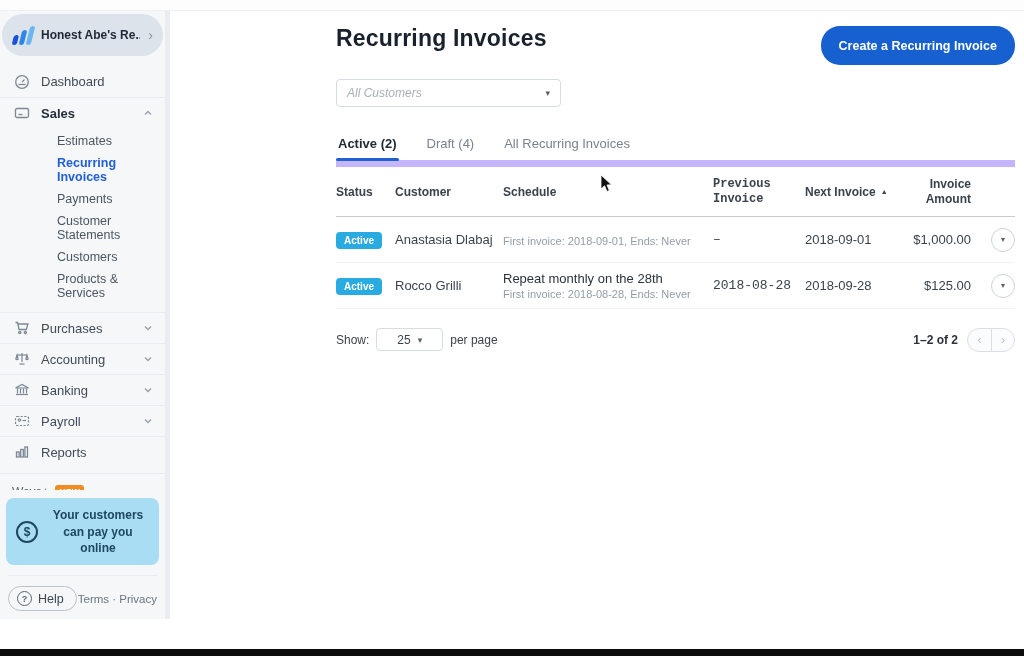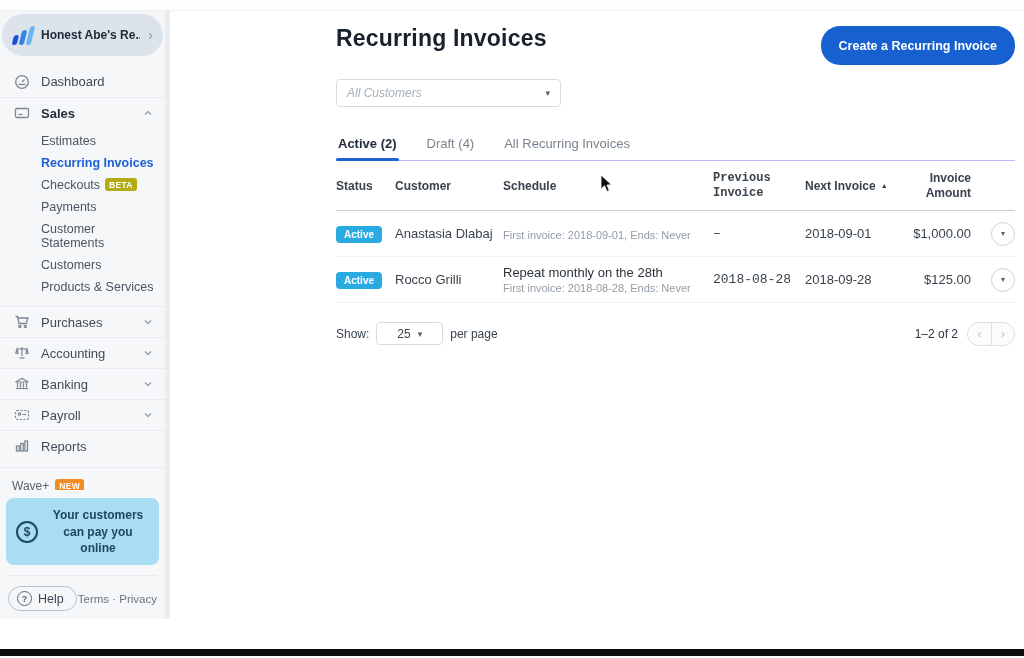--- a/index.html
+++ b/index.html
@@ -25,21 +25,21 @@
   .nav-item { display:flex; align-items:center; gap:11px; height:31px; padding:0 12px 0 14px;
     font-size:13px; color:#414c58; cursor:pointer; }
   .nav-item .lbl { flex:1; }
   .nav-item.bold .lbl { font-weight:bold; color:#222e3a; }
   .nav-item svg { flex:0 0 16px; stroke:#7c8894; }
   .sec { border-top:1px solid #e8ecf0; }
   .chev { color:#98a2ad; }
   .chev svg { stroke:#98a2ad; }
 
   .subnav { padding:2px 0 8px 0; }
-  .sub-item { display:block; padding:4px 8px 4px 41px; font-size:12.5px; color:#4b56   62; color:#4b5662; cursor:pointer; }
+  .sub-item { display:block; padding:4px 8px 4px 41px; font-size:12.5px; color:#4b56   62; color:#4b5662; cursor:pointer;margin-left:16px; }
   .sub-item.active { color:#2160d3; font-weight:bold; }
   .badge { display:inline-block; font-size:8.5px; font-weight:bold; color:#fff; border-radius:3px;
     padding:2px 4px 1px 4px; vertical-align:1px; letter-spacing:.3px; }
   .badge.beta { background:#b3ab12; margin-left:5px; }
   .badge.new { background:#f28b22; margin-left:6px; }
 
   .secondary { padding-top:6px; border-top:1px solid #e8ecf0; margin-top:6px; }
   .sec-item { display:block; padding:5px 12px; font-size:12px; color:#58636e; cursor:pointer; }
 
   .side-bottom { position:absolute; left:0; bottom:0; width:165px; background:#f5f7f9; padding:8px 0 8px 0; }
@@ -62,21 +62,21 @@
   .main-head { display:flex; align-items:flex-start; justify-content:space-between; }
   .page-title { font-size:23px; font-weight:bold; color:#19222c; letter-spacing:.2px; }
   .create-btn { background:#1660d0; color:#fff; border:none; border-radius:19px; height:39px;
     padding:0 18px; font-size:12.5px; font-weight:bold; font-family:inherit; cursor:pointer; margin-top:1px; }
 
   .cust-select { margin-top:14px; width:225px; height:28px; border:1px solid #d6dce2; border-radius:4px;
     background:#fff; display:flex; align-items:center; padding:0 10px; cursor:pointer; }
   .cust-select .ph { flex:1; font-size:12px; font-style:italic; color:#a7b0b9; }
   .caret { font-size:9px; color:#55606b; }
 
-  .tabs { display:flex; gap:26px; margin-top:23px; border-bottom:1px solid #c4b5fd; }
+  .tabs { display:flex; gap:26px; margin-top:23px; border-bottom:7px solid #c4b5fd; }
   .tab { padding:6px 2px 9px 2px; font-size:13px; color:#78838e; cursor:pointer; position:relative; }
   .tab.active { color:#212c38; font-weight:bold; }
   .tab.active::after { content:""; position:absolute; left:0; right:0; bottom:-1px; height:3px;
     background:#2160d3; border-radius:2px; }
 
   .tbl-head { display:flex; align-items:center; padding:10px 0 9px 0; border-bottom:1px solid #c3cdd5; }
   .th { font-size:12px; font-weight:bold; color:#39434e; line-height:1.25; }
   .tr { display:flex; align-items:center; border-bottom:1px solid #eef1f4; min-height:46px; }
   .c-status { width:59px; }
   .c-cust { width:108px; }
@@ -92,21 +92,21 @@
   .cell-txt { font-size:13px; color:#39434e; }
   .sched-main { font-size:13px; color:#2a333d; }
   .sched-sub { font-size:11px; color:#939da7; margin-top:2px; }
   .row-action { width:24px; height:24px; border:1px solid #ccd4db; border-radius:50%; background:#fff;
     font-size:8px; color:#55606b; cursor:pointer; display:flex; align-items:center; justify-content:center; font-family:inherit; }
 
   .pager { display:flex; align-items:center; margin-top:13px; font-size:12px; color:#39434e; }
   .show-select { display:flex; align-items:center; gap:7px; border:1px solid #d6dce2; border-radius:4px;
     background:#fff; height:23px; padding:0 20px; margin:6px 7px; cursor:pointer; }
   .pager-right { margin-left:auto; display:flex; align-items:center; gap:9px; }
-  .range { font-weight:normal; color:#2a333d; }
+  .range { font-weight:bold; color:#2a333d; }
   .pg-group { display:flex; border:1px solid #d9dfe5; border-radius:12px; overflow:hidden; background:#fbfcfd; }
   .pg-btn { width:23px; height:22px; display:flex; align-items:center; justify-content:center;
     color:#b7c0c9; font-size:12px; background:transparent; border:none; cursor:default; font-family:inherit; }
   .pg-btn + .pg-btn { border-left:1px solid #d9dfe5; }
 
   .cursor { position:absolute; left:600px; top:174px; z-index:50; pointer-events:none; }
 </style>
 </head>
 <body>
 
@@ -143,21 +143,20 @@
         <span class="chev">
           <svg width="10" height="10" viewBox="0 0 10 10" fill="none" stroke-width="1.4">
               <path d="M2 6.5 L5 3.5 L8 6.5"></path>
             </svg>
         </span>
       </div>
 
       <div class="subnav">
         <span class="sub-item">Estimates</span>
         <span class="sub-item active">Recurring Invoices</span>
-        <span class="sub-item"><span>Checkouts</span><span class="badge beta">BETA</span></span>
         <span class="sub-item">Payments</span>
         <span class="sub-item">Customer Statements</span>
         <span class="sub-item">Customers</span>
         <span class="sub-item">Products &amp; Services</span>
       </div>
 
       <div class="nav-item sec">
         <svg width="16" height="16" viewBox="0 0 16 16" fill="none" stroke-width="1.3">
           <path d="M1.5 2.5 h2 l1.6 7 h7.2 l1.6-5.5 H4.2"></path>
             <circle cx="5.8" cy="12.5" r="1.1"></circle>

